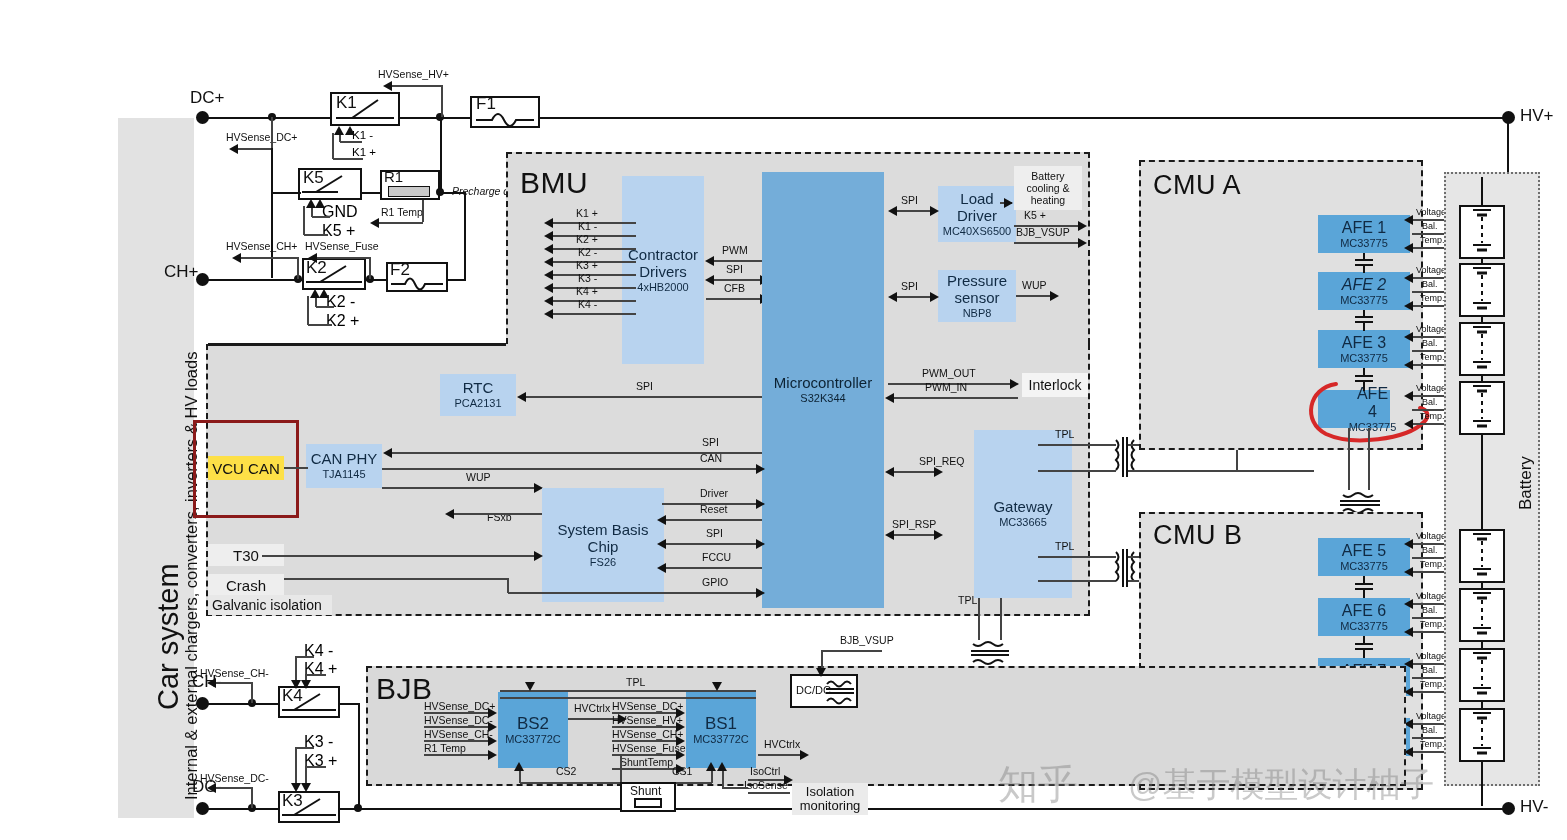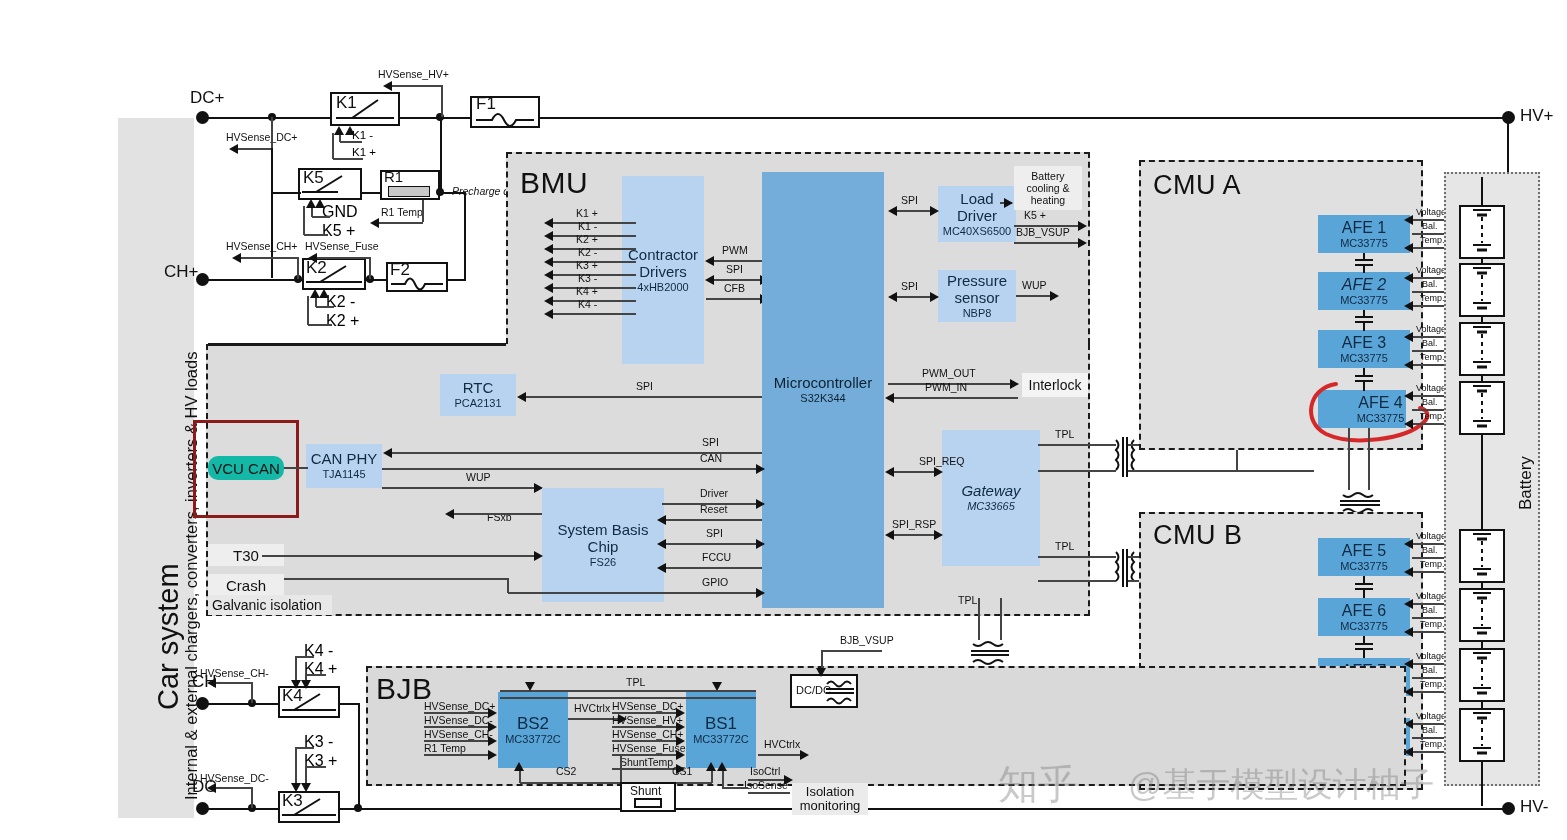--- a/index.html
+++ b/index.html
@@ -426,30 +426,30 @@
   <div class="abs sig" style="left:702px; top:551px;">FCCU</div>
   <div class="abs thin-h" style="left:662px; top:567px; width:100px;"></div>
   <div class="abs ar ar-l" style="left:657px; top:563px;"></div>
   <div class="abs sig" style="left:702px; top:576px;">GPIO</div>
   <div class="abs thin-h" style="left:508px; top:592px; width:254px;"></div>
   <div class="abs ar ar-r" style="left:756px; top:588px;"></div>
   <div class="abs thin-v" style="left:507px; top:578px; height:15px;"></div>
   <div class="abs thin-h" style="left:262px; top:578px; width:246px;"></div>
 
   <div class="abs red-ann" style="left:193px; top:420px; width:106px; height:98px;"></div>
-  <div class="abs lbl-box" style="left:208px; top:456px; width:76px; height:24px; background:#14b8a6; font-size:15px;border-radius:10px;">VCU CAN</div>
+  <div class="abs lbl-box" style="left:208px; top:456px; width:76px; height:24px; background:#fde047; font-size:15px;">VCU CAN</div>
   <div class="abs thin-h" style="left:284px; top:467px; width:24px;"></div>
 
   <div class="abs lbl-box" style="left:208px; top:544px; width:76px; height:22px; background:#eeeeee; font-size:15px;">T30</div>
   <div class="abs thin-h" style="left:262px; top:555px; width:278px;"></div>
   <div class="abs ar ar-r" style="left:534px; top:551px;"></div>
   <div class="abs lbl-box" style="left:208px; top:574px; width:76px; height:22px; background:#eeeeee; font-size:15px;">Crash</div>
   <div class="abs lbl-box" style="left:208px; top:595px; width:124px; height:20px; background:#e8e8e8; font-size:14px; justify-content:flex-start; padding-left:4px;">Galvanic isolation</div>
 
-  <div class="abs chip" style="left:942px; top:430px; width:98px; height:136px;font-style:italic;">
+  <div class="abs chip" style="left:974px; top:430px; width:98px; height:168px;">
     <div class="nm">Gateway</div>
     <div class="pn">MC33665</div>
   </div>
   <div class="abs sig" style="left:892px; top:455px;margin-left:27px;">SPI_REQ</div>
   <div class="abs thin-h" style="left:892px; top:471px; width:48px;"></div>
   <div class="abs ar ar-l" style="left:885px; top:467px;"></div>
   <div class="abs ar ar-r" style="left:934px; top:467px;"></div>
   <div class="abs sig" style="left:892px; top:518px;">SPI_RSP</div>
   <div class="abs thin-h" style="left:892px; top:534px; width:48px;"></div>
   <div class="abs ar ar-l" style="left:885px; top:530px;"></div>
@@ -507,21 +507,21 @@
     <div class="pn">MC33775</div>
   </div>
   <div class="abs chip chip-afe" style="left:1318px; top:272px; width:92px; height:38px;">
     <div class="nm" style="font-size:16px;font-style:italic;">AFE 2</div>
     <div class="pn">MC33775</div>
   </div>
   <div class="abs chip chip-afe" style="left:1318px; top:330px; width:92px; height:38px;">
     <div class="nm" style="font-size:16px;">AFE 3</div>
     <div class="pn">MC33775</div>
   </div>
-  <div class="abs chip chip-afe" style="left:1318px; top:390px; width:88px; height:38px;padding-left:37px;">
+  <div class="abs chip chip-afe" style="left:1318px; top:390px; width:72px; height:38px;padding-left:37px;">
     <div class="nm" style="font-size:16px;">AFE 4</div>
     <div class="pn">MC33775</div>
   </div>
 
   <svg class="abs" style="left:1352px; top:253px;" width="24" height="20">
     <line x1="12" y1="0" x2="12" y2="6" stroke="#111" stroke-width="2"></line>
     <line x1="3" y1="7" x2="21" y2="7" stroke="#111" stroke-width="2"></line>
     <line x1="3" y1="12" x2="21" y2="12" stroke="#111" stroke-width="2"></line>
     <line x1="12" y1="13" x2="12" y2="20" stroke="#111" stroke-width="2"></line>
   </svg>

